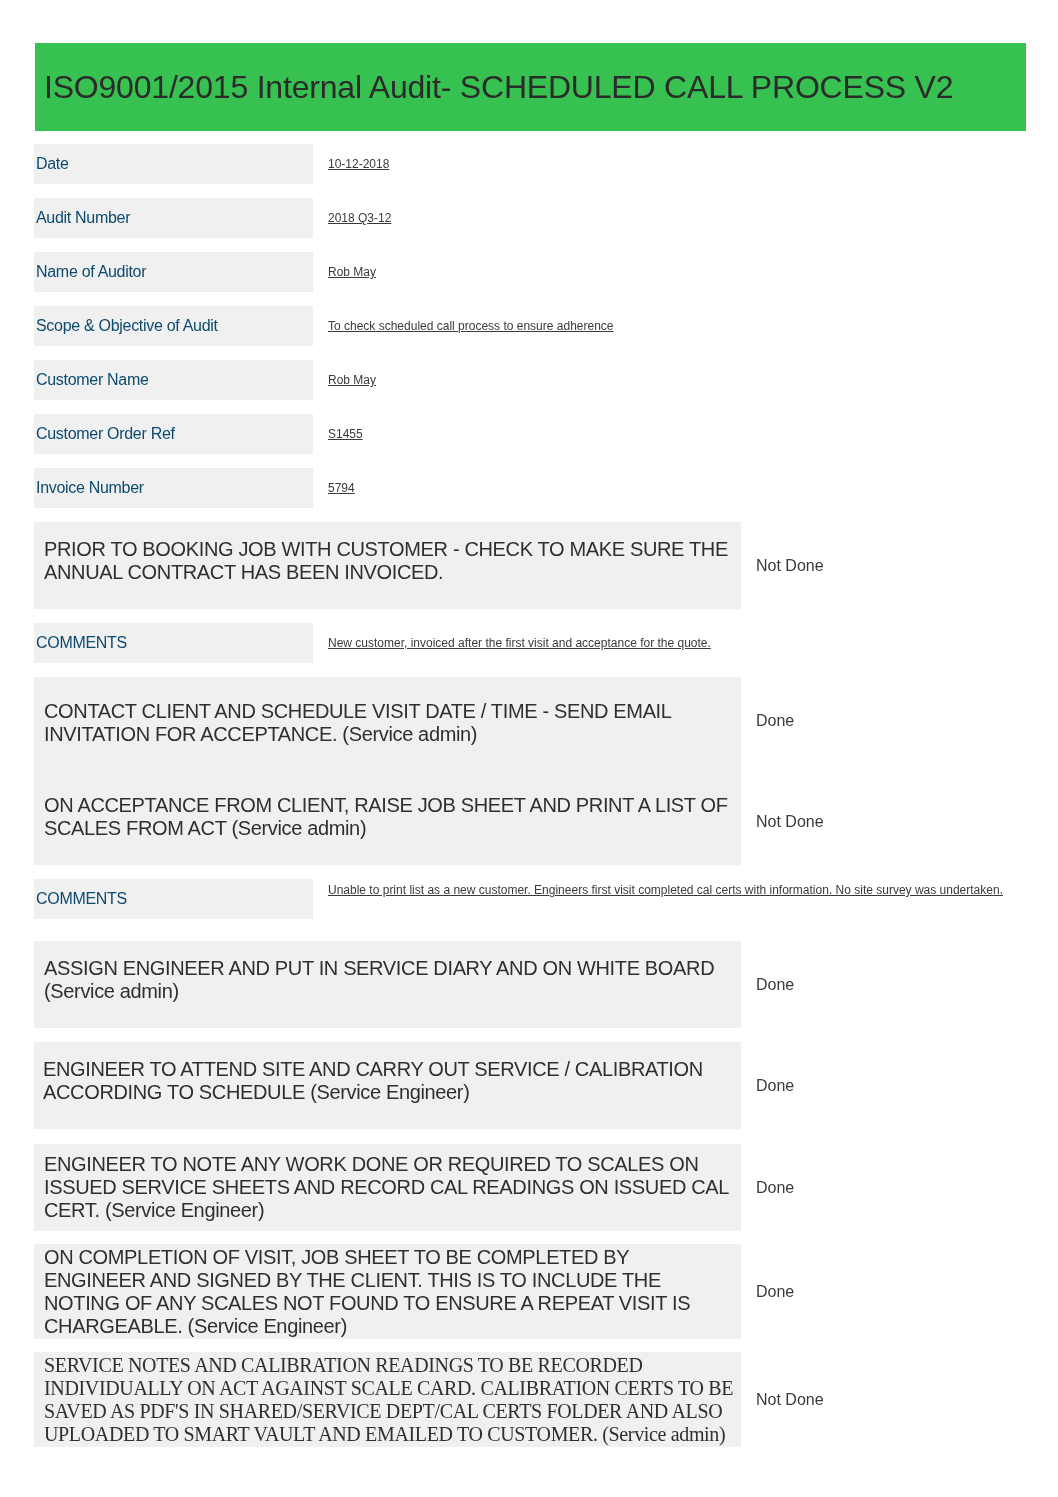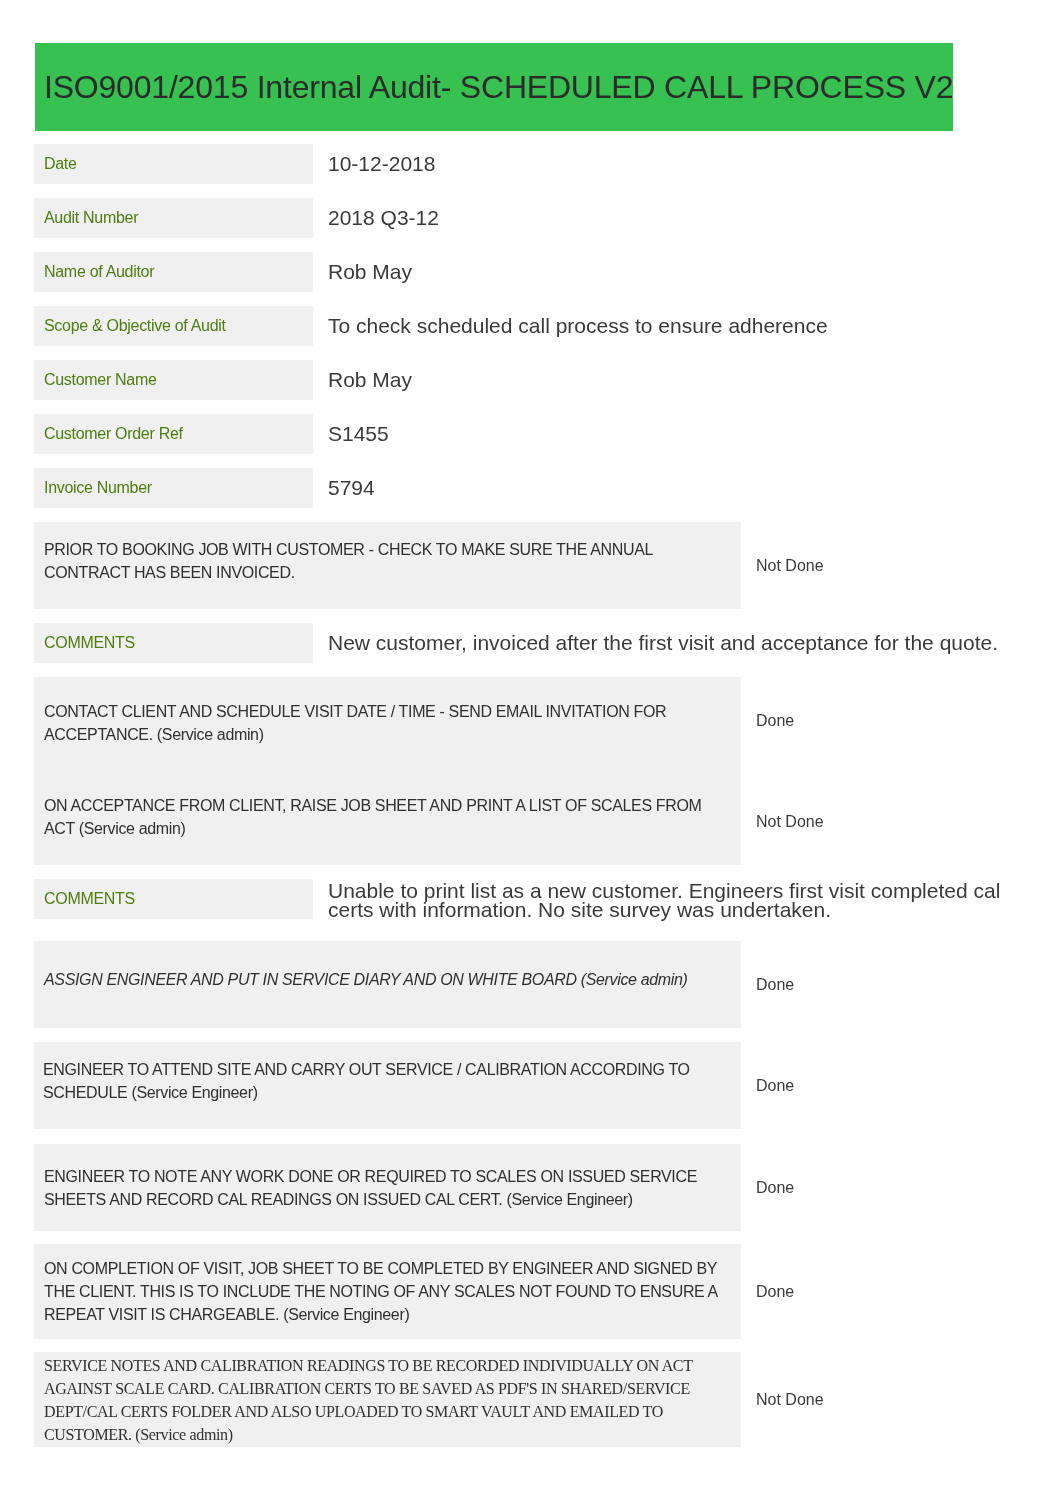--- a/index.html
+++ b/index.html
@@ -6,66 +6,67 @@
   html, body { width: 1058px; height: 1497px; background: #ffffff; }
   body {
     font-family: "Liberation Sans", "DejaVu Sans", sans-serif;
     color: #333333;
     position: relative;
     overflow: hidden;
   }
   .banner {
     position: absolute;
     left: 35px; top: 43px;
-    width: 918px; height: 88px;
+    width: 991px; height: 88px;
     background: #36c150;
     display: flex; align-items: center;
     padding-left: 9px;
   }
   .banner h1 {
     font-weight: normal;
     font-size: 32px;
     color: #2b2b2b;
     letter-spacing: -0.2px;
     white-space: nowrap;
   }
   .row { position: absolute; left: 34px; }
   .label-box {
     position: absolute; left: 0; top: 0;
     width: 279px; height: 40px;
     background: #f0f0f0;
     display: flex; align-items: center;
-    padding-left: 10px;
+    padding-left: 2px;
     font-size: 16px;
-    color: #4d7c0f;
+    color: #0c4a6e;
     letter-spacing: -0.3px;
   }
   .value {
     position: absolute;
     left: 294px; top: 0;
     height: 40px;
     display: flex; align-items: center;
-    font-size: 21px;
+    font-size: 12px;
     color: #3a3a3a;
     white-space: nowrap;
+    text-decoration: underline;
   }
   .value.multi {
     white-space: normal;
     width: 680px;
     line-height: 19px;
     align-items: flex-start;
     padding-top: 2px;
   }
   .q-box {
     position: absolute; left: 0; top: 0;
     width: 707px;
     background: #f0f0f0;
     display: flex; align-items: center;
     padding: 0 6px 0 10px;
-    font-size: 16px;
+    font-size: 20px;
     line-height: 23px;
     color: #2f2f2f;
     letter-spacing: -0.35px;
   }
   .q-box.short span { display: block; margin-top: -10px; }
   .status {
     position: absolute;
     left: 722px; top: 0;
     display: flex; align-items: center;
     font-size: 16px;
@@ -134,21 +135,21 @@
     </div>
   <div class="status" style="height:87px;">Not Done</div>
 </div>
 
 <div class="row" style="top:879px;">
   <div class="label-box">COMMENTS</div>
   <div class="value multi">Unable to print list as a new customer. Engineers first visit completed cal certs with information. No site survey was undertaken.</div>
 </div>
 
 <div class="row" style="top:941px;">
-  <div class="q-box short" style="height:87px;font-style:italic;">
+  <div class="q-box short" style="height:87px;">
       <span>ASSIGN ENGINEER AND PUT IN SERVICE DIARY AND ON WHITE BOARD (Service admin)</span>
     </div>
   <div class="status" style="height:87px;">Done</div>
 </div>
 
 <div class="row" style="top:1042px;">
   <div class="q-box short" style="height:87px;padding-left:9px;">
       <span>ENGINEER TO ATTEND SITE AND CARRY OUT SERVICE / CALIBRATION ACCORDING TO SCHEDULE (Service Engineer)</span>
     </div>
   <div class="status" style="height:87px;">Done</div>

